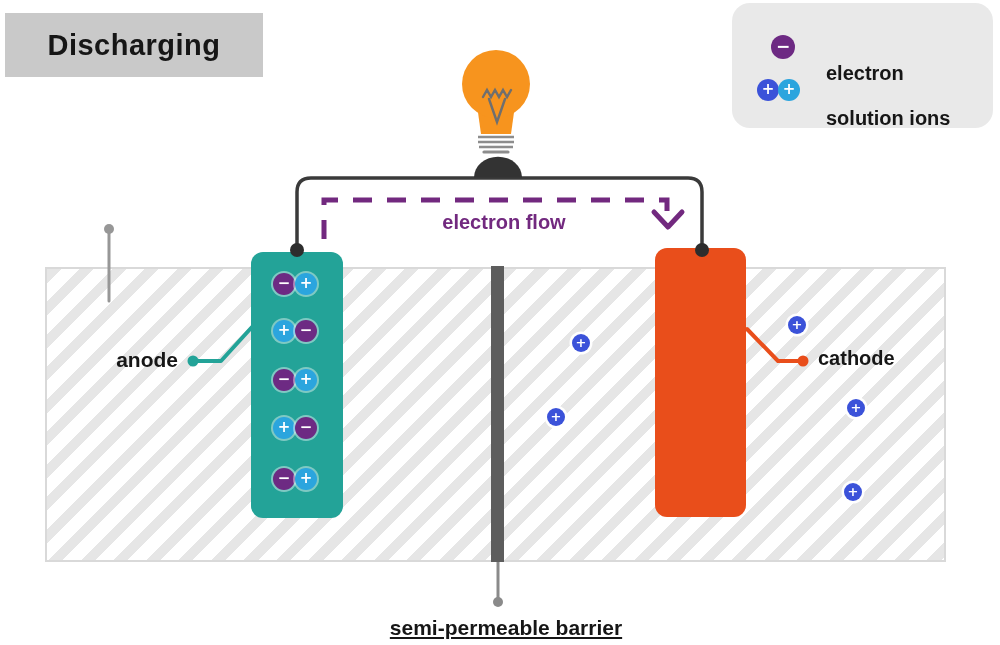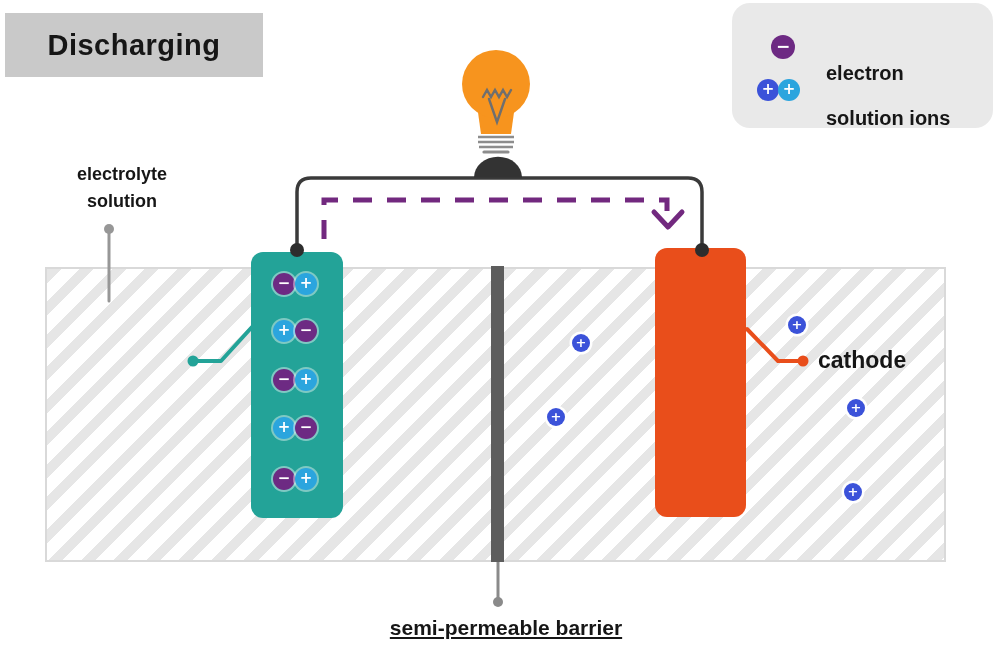--- a/index.html
+++ b/index.html
@@ -68,21 +68,21 @@
   .free-ion{
     width:18px;height:18px;line-height:17px;font-size:13px;background:var(--royal-blue);
     box-shadow:0 0 0 2.5px rgba(255,255,255,.95);
   }
   
   .overlay{position:absolute;left:0;top:0;width:1000px;height:645px;z-index:5;pointer-events:none;}
   
   .lbl{position:absolute;font-weight:bold;z-index:6;white-space:nowrap;}
   .electrolyte-lbl{left:44px;top:161px;width:156px;text-align:center;font-size:18px;line-height:27px;}
   .anode-lbl{left:58px;top:348px;width:120px;text-align:right;font-size:21px;}
-  .cathode-lbl{left:818px;top:347px;font-size:23px;}
+  .cathode-lbl{left:818px;top:347px;font-size:20px;}
   .barrier-lbl{left:306px;top:616px;width:400px;text-align:center;font-size:21px;text-decoration:underline;}
   .flow-lbl{left:404px;top:211px;width:200px;text-align:center;font-size:20px;color:var(--flow-purple);}
 </style>
 </head>
 <body>
 
 <div class="canvas">
 
   <div class="title-box">
     <span>Discharging</span>
@@ -148,20 +148,18 @@
     <line x1="498" y1="562" x2="498" y2="600" stroke="#8a8a8a" stroke-width="3"></line>
     <circle cx="498" cy="602" r="5" fill="#8a8a8a"></circle>
 
     <path d="M196,361 H221 L252,327" fill="none" style="stroke:var(--anode-teal)" stroke-width="4" stroke-linecap="round" stroke-linejoin="round"></path>
     <circle cx="193" cy="361" r="5.5" style="fill:var(--anode-teal)"></circle>
 
     <path d="M801,361 H778 L747,329" fill="none" style="stroke:var(--cathode-orange)" stroke-width="4" stroke-linecap="round" stroke-linejoin="round"></path>
     <circle cx="803" cy="361" r="5.5" style="fill:var(--cathode-orange)"></circle>
   </svg>
 
-  <div class="lbl electrolyte-lbl">
-    <div>electrolyte</div>
-    <div>solution</div>
-  </div>
+  <div class="lbl anode-lbl">anode</div>
   <div class="lbl cathode-lbl">cathode</div>
   <div class="lbl barrier-lbl">semi-permeable barrier</div>
+  <div class="lbl flow-lbl">electron flow</div>
 
 </div>
 
 </body></html>

